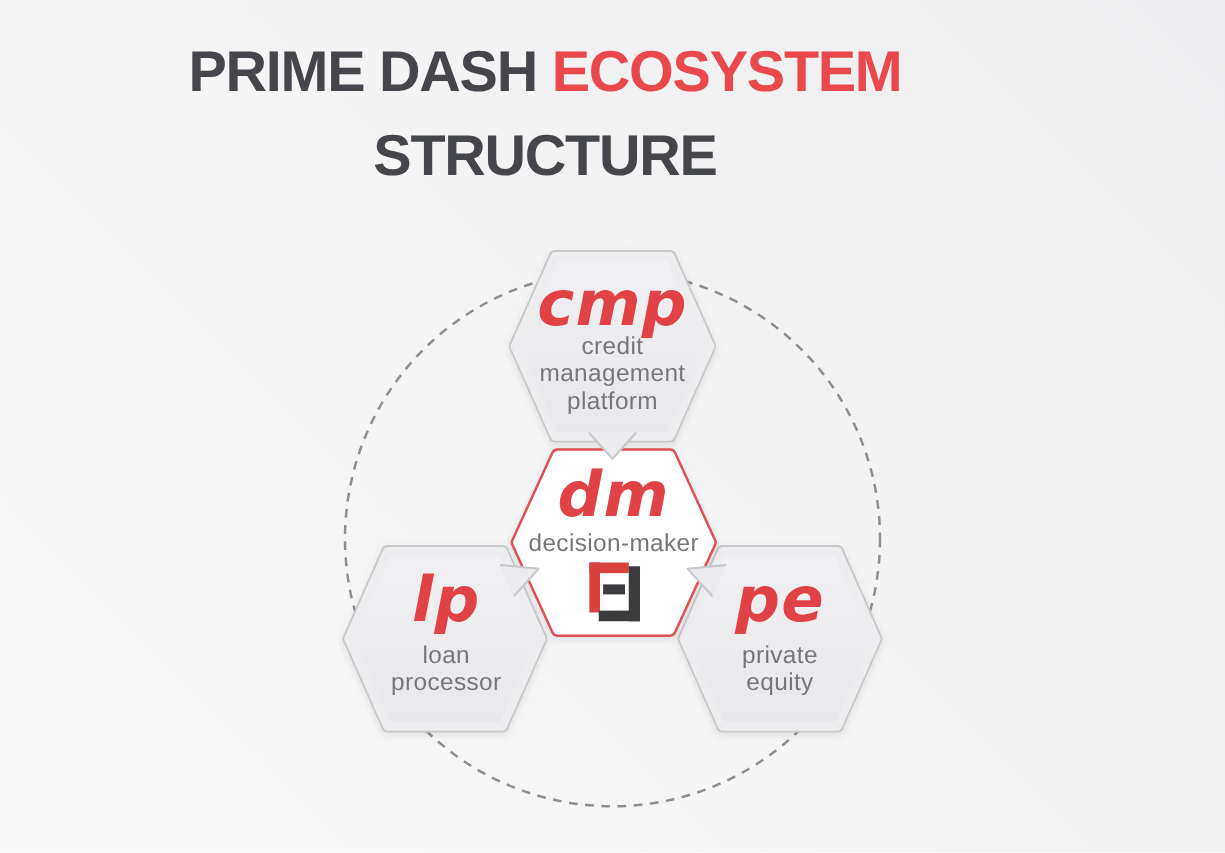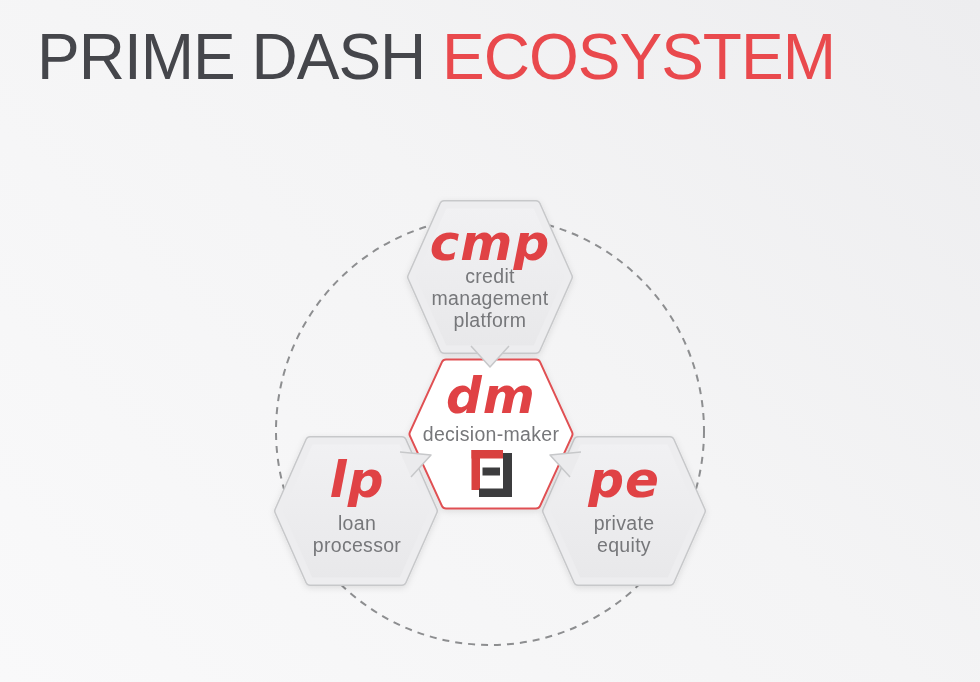--- a/index.html
+++ b/index.html
@@ -6,21 +6,21 @@
   body {
     width: 980px; height: 682px;
     font-family: "Liberation Sans", sans-serif;
     background: linear-gradient(45deg, #f9f9fa 0%, #f4f4f5 55%, #ededef 100%);
     overflow: hidden; position: relative;
   }
   .title {
     position: absolute; top: 24px; left: 0; width: 872px;
     text-align: center; margin: 0;
     font-family: "Liberation Sans", sans-serif;
-    font-weight: normal; font-size: 64px; line-height: 67px;
+    font-weight: bold; font-size: 46px; line-height: 67px;
     letter-spacing: -1px; color: #45464b;
   }
   .title .accent { color: #e9494d; }
   .diagram { position: absolute; left: 0; top: 0; width: 980px; height: 682px; }
   .dashed-circle { fill: none; stroke: #8d8e90; stroke-width: 2; stroke-dasharray: 7 6; }
   .hex-border { stroke-width: 10; stroke-linejoin: round; }
   .hex-fill   { stroke-width: 7;  stroke-linejoin: round; }
   .gray-hex .hex-border { fill: #ececee; stroke: #c7c8ca; }
   .gray-hex .hex-fill   { fill: url(#hexGrad); stroke: #ededef; }
   .dm-hex .hex-border { fill: #ffffff; stroke: #e05052; stroke-width: 11; }
@@ -35,21 +35,21 @@
   .label-text {
     font-family: "Liberation Sans", sans-serif;
     font-size: 19.5px; fill: #76777a; letter-spacing: 0.3px;
     text-anchor: middle;
   }
 </style>
 </head>
 <body>
 
 <h1 class="title"><span><span class="dark">PRIME DASH</span> <span class="accent">ECOSYSTEM</span></span><br>
-</h1>
+<span class="dark">STRUCTURE</span></h1>
 
 <svg class="diagram" viewBox="0 0 980 682" xmlns="http://www.w3.org/2000/svg">
   <defs>
     <linearGradient id="hexGrad" x1="0" y1="0" x2="0" y2="1">
       <stop offset="0" stop-color="#f1f1f3"></stop>
       <stop offset="1" stop-color="#e8e8ea"></stop>
     </linearGradient>
     <filter id="hexShadow" x="-20%" y="-20%" width="140%" height="140%">
       <feDropShadow dx="0" dy="2" stdDeviation="3" flood-color="#000000" flood-opacity="0.10"></feDropShadow>
     </filter>

